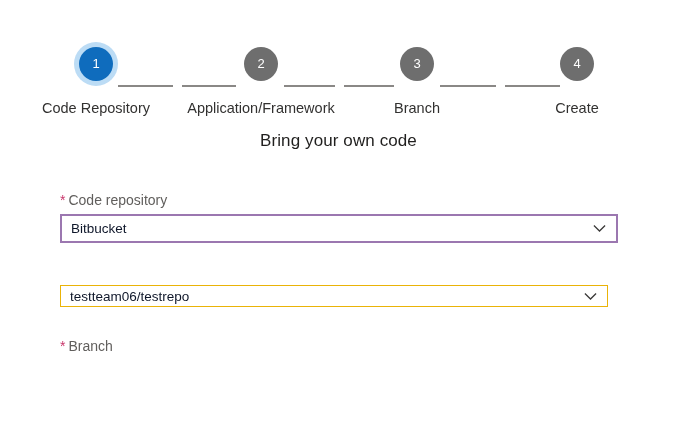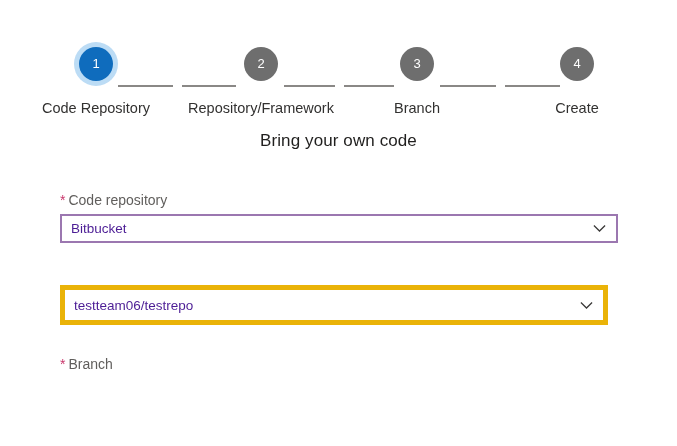--- a/index.html
+++ b/index.html
@@ -123,37 +123,37 @@
     white-space: nowrap;
   }
   .req-star {
     color: #c8356a;
     font-size: 14px;
     margin-right: 3px;
   }
 
   .select-box {
     position: relative;
-    height: 40px;
+    height: 22px;
     background: #ffffff;
-    border: 5px solid #eab308;
+    border: 1px solid #eab308;
     box-sizing: border-box;
     display: flex;
     align-items: center;
   }
   .select-box.focused {
     border: 2px solid #9b77b0;
     width: 558px;
     height: 29px;
   }
   .select-box.plain { width: 548px; }
 
   .select-value {
     font-size: 13.5px;
-    color: #4c1d95;
+    color: #0f172a;
     padding-left: 9px;
     white-space: nowrap;
     overflow: hidden;
     text-overflow: ellipsis;
     flex: 1;
   }
   .chevron {
     width: 26px;
     height: 100%;
     display: flex;
@@ -180,21 +180,21 @@
       <span class="gap"></span>
     </div>
 
     <div class="step s1 active">
       <div class="bubble">1</div>
       <div class="caption">Code Repository</div>
     </div>
 
     <div class="step s2">
       <div class="bubble">2</div>
-      <div class="caption">Repository/Framework</div>
+      <div class="caption">Application/Framework</div>
     </div>
 
     <div class="step s3">
       <div class="bubble">3</div>
       <div class="caption">Branch</div>
     </div>
 
     <div class="step s4">
       <div class="bubble">4</div>
       <div class="caption">Create</div>

